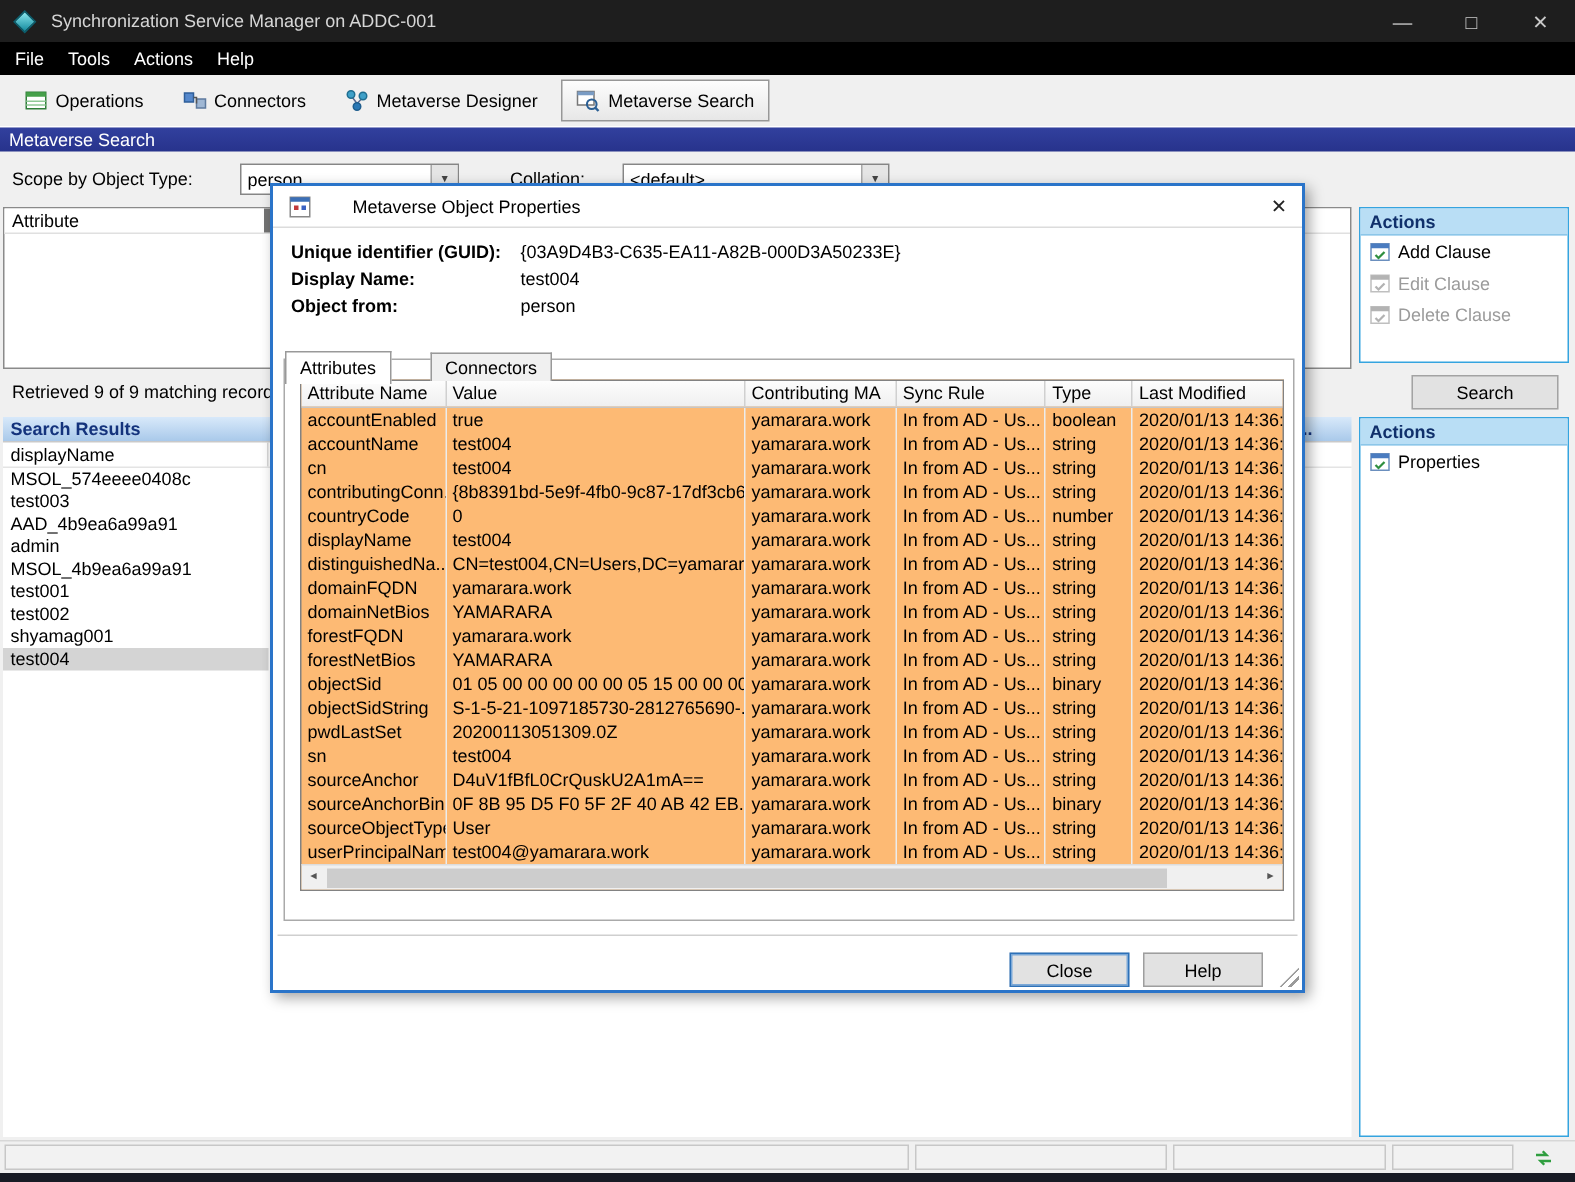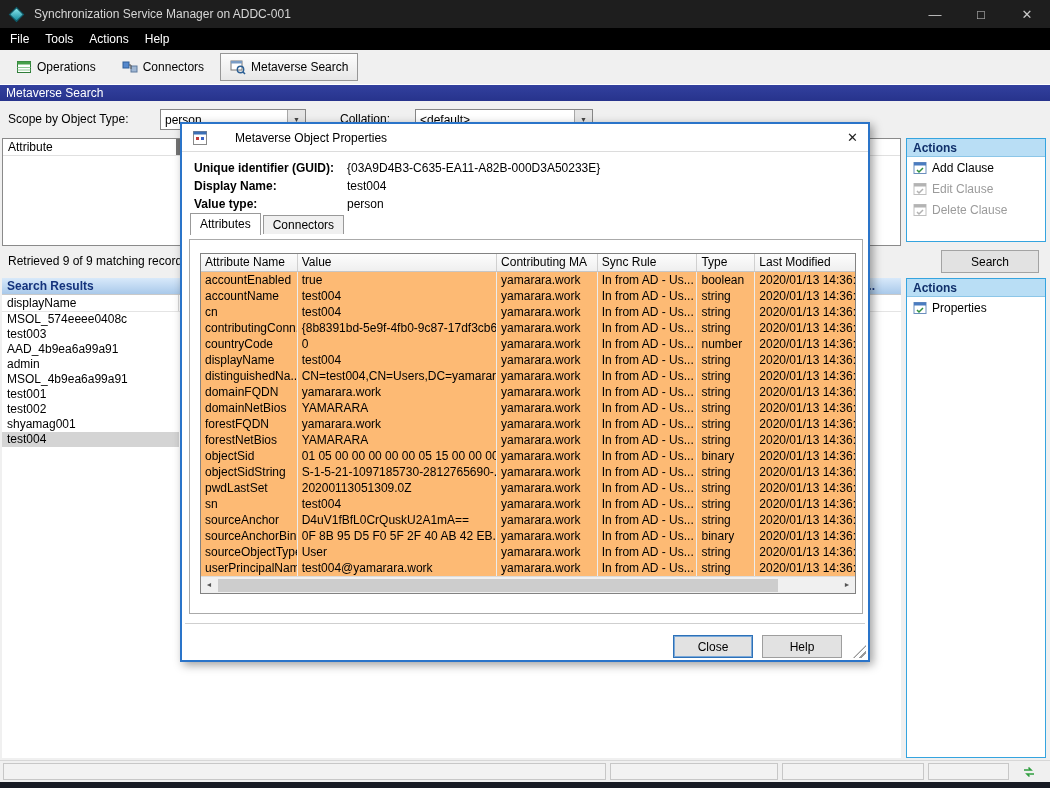--- a/index.html
+++ b/index.html
@@ -69,21 +69,21 @@
   .window-edge { position:absolute; left:0; top:782px; width:1050px; height:6px; background:#181b24; }
 
   
   .dialog { position:absolute; left:180px; top:122px; width:690px; height:540px; background:#fff; border:2px solid #2a74c9; box-shadow:3px 3px 9px rgba(0,0,0,.38); }
   .dialog-titlebar { height:28px; display:flex; align-items:center; padding:0 10px; border-bottom:1px solid #dcdcdc; background:#fff;gap:20px; }
   .dialog-title { margin-left:7px; }
   .dialog-close { margin-left:auto; width:26px; text-align:right; font-size:13px; color:#222; }
   .dialog-fields { position:absolute; left:12px; top:35px; }
   .field-row { display:flex; height:18px; align-items:center; }
   .f-label { width:153px; font-weight:bold; }
-  .dialog-tabs { position:absolute; left:8px; top:89px; height:21px; display:flex; align-items:flex-end; z-index:2; }
+  .dialog-tabs { position:absolute; left:8px; top:110px; height:21px; display:flex; align-items:center; z-index:2;gap:24px; }
   .tab { height:19px; line-height:18px; padding:0 9px; border:1px solid #999; border-bottom:none; background:#f0f0f0; margin-right:2px; }
   .tab.active { height:22px; line-height:20px; background:#fff; margin-bottom:-1px; z-index:3; }
   .tab-panel { position:absolute; left:7px; top:115px; width:674px; height:375px; border:1px solid #aaa; background:#fff; }
   .grid { position:absolute; left:10px; top:13px; width:656px; height:341px; border:1px solid #828282; background:#fdba74; }
   .grid-header { display:flex; height:18px; background:linear-gradient(180deg,#fdfdfd,#efefef); border-bottom:1px solid #c6c6c6; }
   .gh-cell { height:17px; line-height:17px; padding:0 4px; border-right:1px solid #d0d0d0; white-space:nowrap; overflow:hidden; }
   .grid-header .gh-cell:nth-of-type(1), .g-row .g-cell:nth-of-type(1) { width:97px; }
   .grid-header .gh-cell:nth-of-type(2), .g-row .g-cell:nth-of-type(2) { width:200px; }
   .grid-header .gh-cell:nth-of-type(3), .g-row .g-cell:nth-of-type(3) { width:101px; }
   .grid-header .gh-cell:nth-of-type(4), .g-row .g-cell:nth-of-type(4) { width:100px; }
@@ -138,20 +138,29 @@
       <span>Operations</span>
     </div>
     <div class="tb-btn">
       <svg width="16" height="16" viewBox="0 0 16 16">
           <rect x="1" y="3" width="6" height="6" fill="#5588cc" stroke="#2e5e99"></rect>
           <rect x="9" y="7" width="6" height="6" fill="#9fb7d4" stroke="#5e7a9e"></rect>
           <path d="M7 6 H9 V10" fill="none" stroke="#555"></path>
         </svg>
       <span>Connectors</span>
     </div>
+    <div class="tb-btn">
+      <svg width="16" height="16" viewBox="0 0 16 16">
+          <path d="M5 6 L8 10 M11 7 L8 10" stroke="#5a6a90" fill="none"></path>
+          <circle cx="4" cy="4" r="2.5" fill="#3fa0c8" stroke="#1f6e91"></circle>
+          <circle cx="12" cy="5" r="2.5" fill="#3fa0c8" stroke="#1f6e91"></circle>
+          <circle cx="8" cy="12" r="2.5" fill="#2b78b5" stroke="#1f5e8e"></circle>
+        </svg>
+      <span>Metaverse Designer</span>
+    </div>
     <div class="tb-btn active">
       <svg width="16" height="16" viewBox="0 0 16 16">
           <rect x="1" y="2" width="11" height="9" fill="#fff" stroke="#777"></rect>
           <rect x="1" y="2" width="11" height="2.5" fill="#7a9cc4"></rect>
           <circle cx="10.5" cy="10.5" r="3.2" fill="none" stroke="#2b5f94" stroke-width="1.4"></circle>
           <line x1="12.8" y1="12.8" x2="15" y2="15" stroke="#2b5f94" stroke-width="1.6"></line>
         </svg>
       <span>Metaverse Search</span>
     </div>
   </div>
@@ -306,21 +315,21 @@
     <div class="dialog-fields">
       <div class="field-row">
         <span class="f-label">Unique identifier (GUID):</span>
         <span class="f-value">{03A9D4B3-C635-EA11-A82B-000D3A50233E}</span>
       </div>
       <div class="field-row">
         <span class="f-label">Display Name:</span>
         <span class="f-value">test004</span>
       </div>
       <div class="field-row">
-        <span class="f-label">Value type:</span>
+        <span class="f-label">Object from:</span>
         <span class="f-value">person</span>
       </div>
     </div>
 
     <div class="dialog-tabs">
 
         <div class="tab active">
           <span>Attributes</span>
         </div>
 

